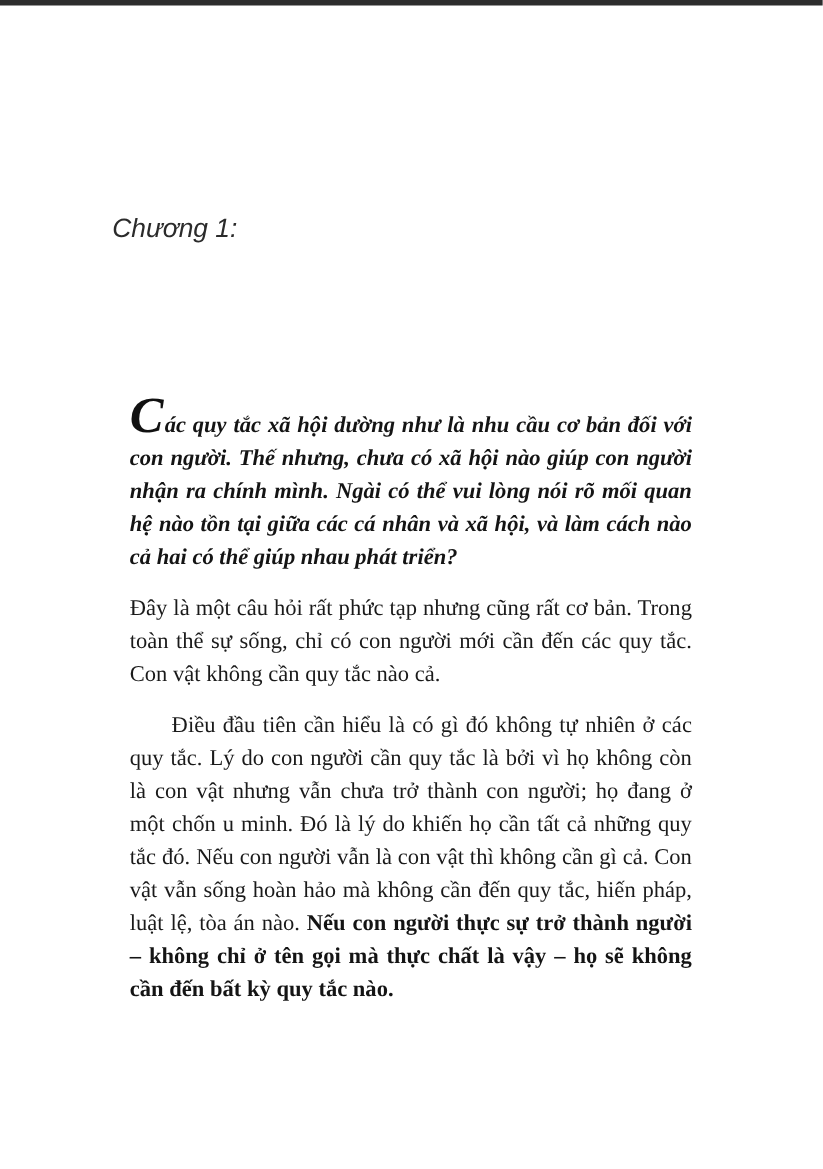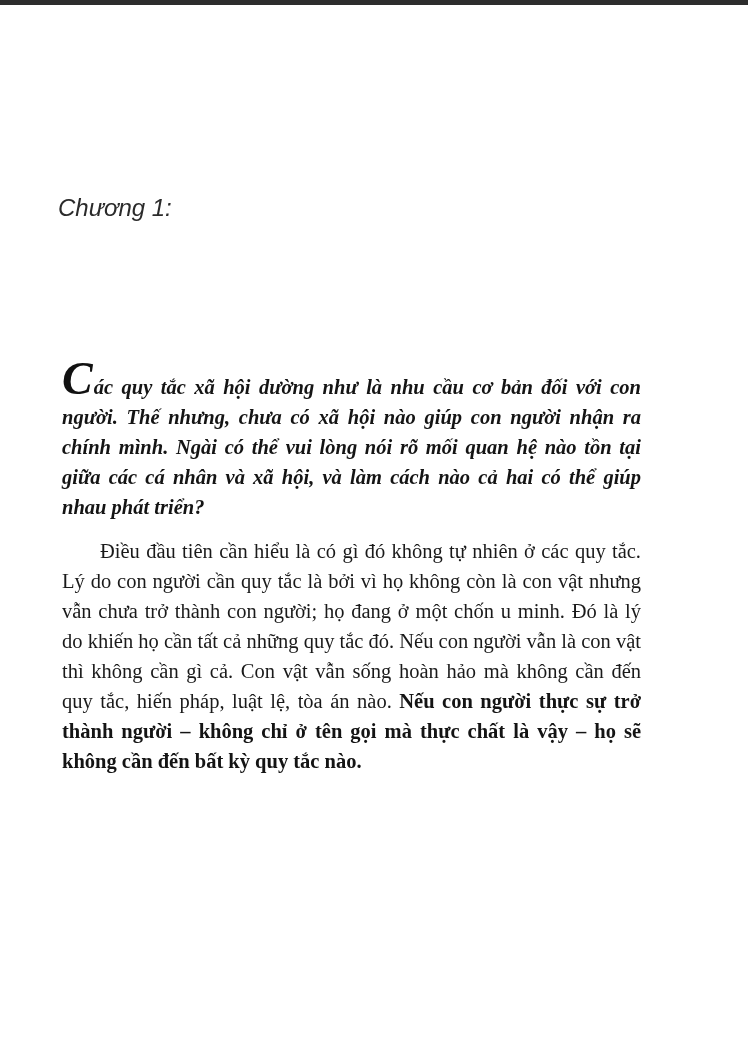--- a/index.html
+++ b/index.html
@@ -12,21 +12,21 @@
     height: 1063px;
     position: relative;
     overflow: hidden;
   }
   .top-bar {
     width: 100%;
     height: 5px;
     background: #2d2d2d;
   }
   .page-content {
-    padding-left: 58px;
+    padding-left: 102px;
     padding-right: 103px;
   }
   .chapter-label {
     margin-top: 188px;
     font-family: "Liberation Sans", "DejaVu Sans", sans-serif;
     font-style: italic;
     font-size: 24px;
     line-height: 29px;
     color: #2b2b2b;
   }
@@ -54,21 +54,21 @@
   }
   .drop-cap {
     font-size: 46px;
     line-height: 0;
     font-style: italic;
     font-weight: 700;
     padding-right: 1px;
     color: #111111;
   }
   p {
-    margin: 4px;
+    margin: 16px;
   }
   .body-para {
     margin-top: 14px;
   }
   .indent {
     text-indent: 38px;
   }
   .bold-run {
     font-weight: 700;
     color: #141414;
@@ -79,16 +79,17 @@
 
 <div class="top-bar"></div>
 
 <div class="page-content">
 
   <div class="chapter-label">Chương 1:</div>
 
 
   <p class="body-text opening-quote"><span class="drop-cap">C</span><span>ác quy tắc xã hội dường như là nhu cầu cơ bản đối với con người. Thế nhưng, chưa có xã hội nào giúp con người nhận ra chính mình. Ngài có thể vui lòng nói rõ mối quan hệ nào tồn tại giữa các cá nhân và xã hội, và làm cách nào cả hai có thể giúp nhau phát triển?</span></p>
 
+  <p class="body-text body-para">Đây là một câu hỏi rất phức tạp nhưng cũng rất cơ bản. Trong toàn thể sự sống, chỉ có con người mới cần đến các quy tắc. Con vật không cần quy tắc nào cả.</p>
 
   <p class="body-text body-para indent"><span>Điều đầu tiên cần hiểu là có gì đó không tự nhiên ở các quy tắc. Lý do con người cần quy tắc là bởi vì họ không còn là con vật nhưng vẫn chưa trở thành con người; họ đang ở một chốn u minh. Đó là lý do khiến họ cần tất cả những quy tắc đó. Nếu con người vẫn là con vật thì không cần gì cả. Con vật vẫn sống hoàn hảo mà không cần đến quy tắc, hiến pháp, luật lệ, tòa án nào. </span><span class="bold-run">Nếu con người thực sự trở thành người – không chỉ ở tên gọi mà thực chất là vậy – họ sẽ không cần đến bất kỳ quy tắc nào.</span></p>
 
 </div>
 
 </body></html>

